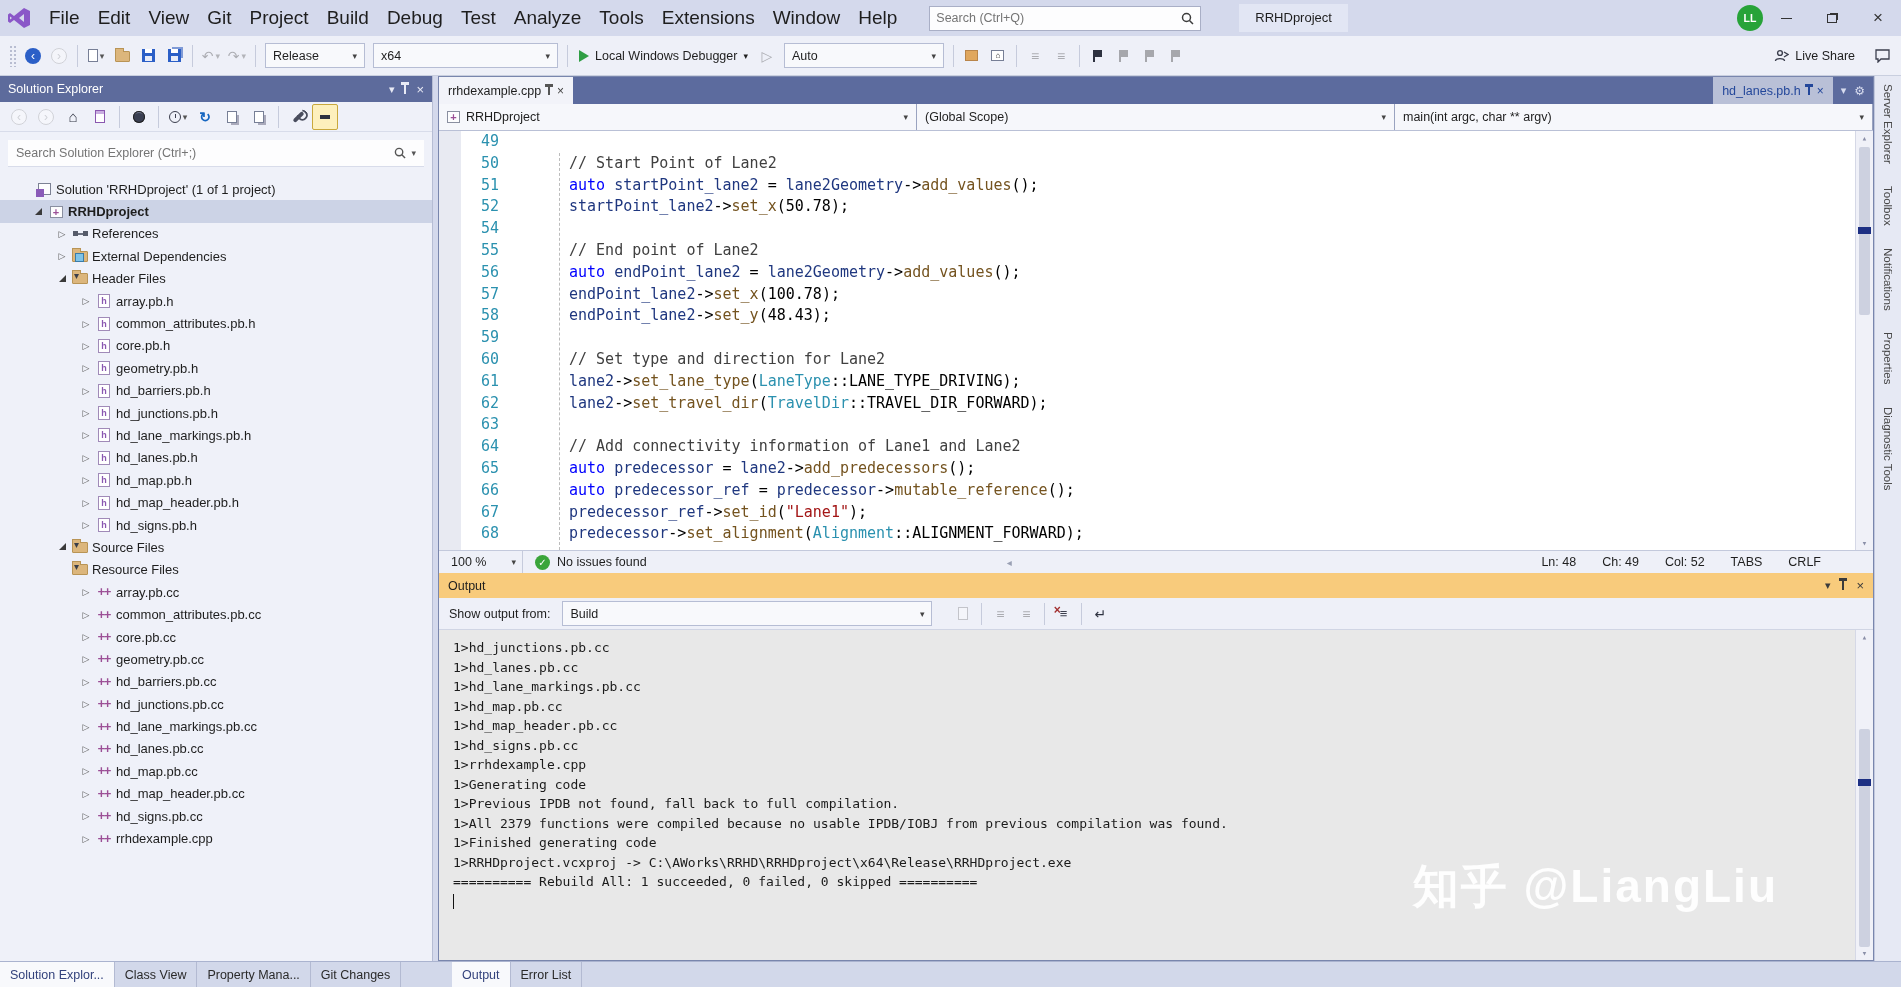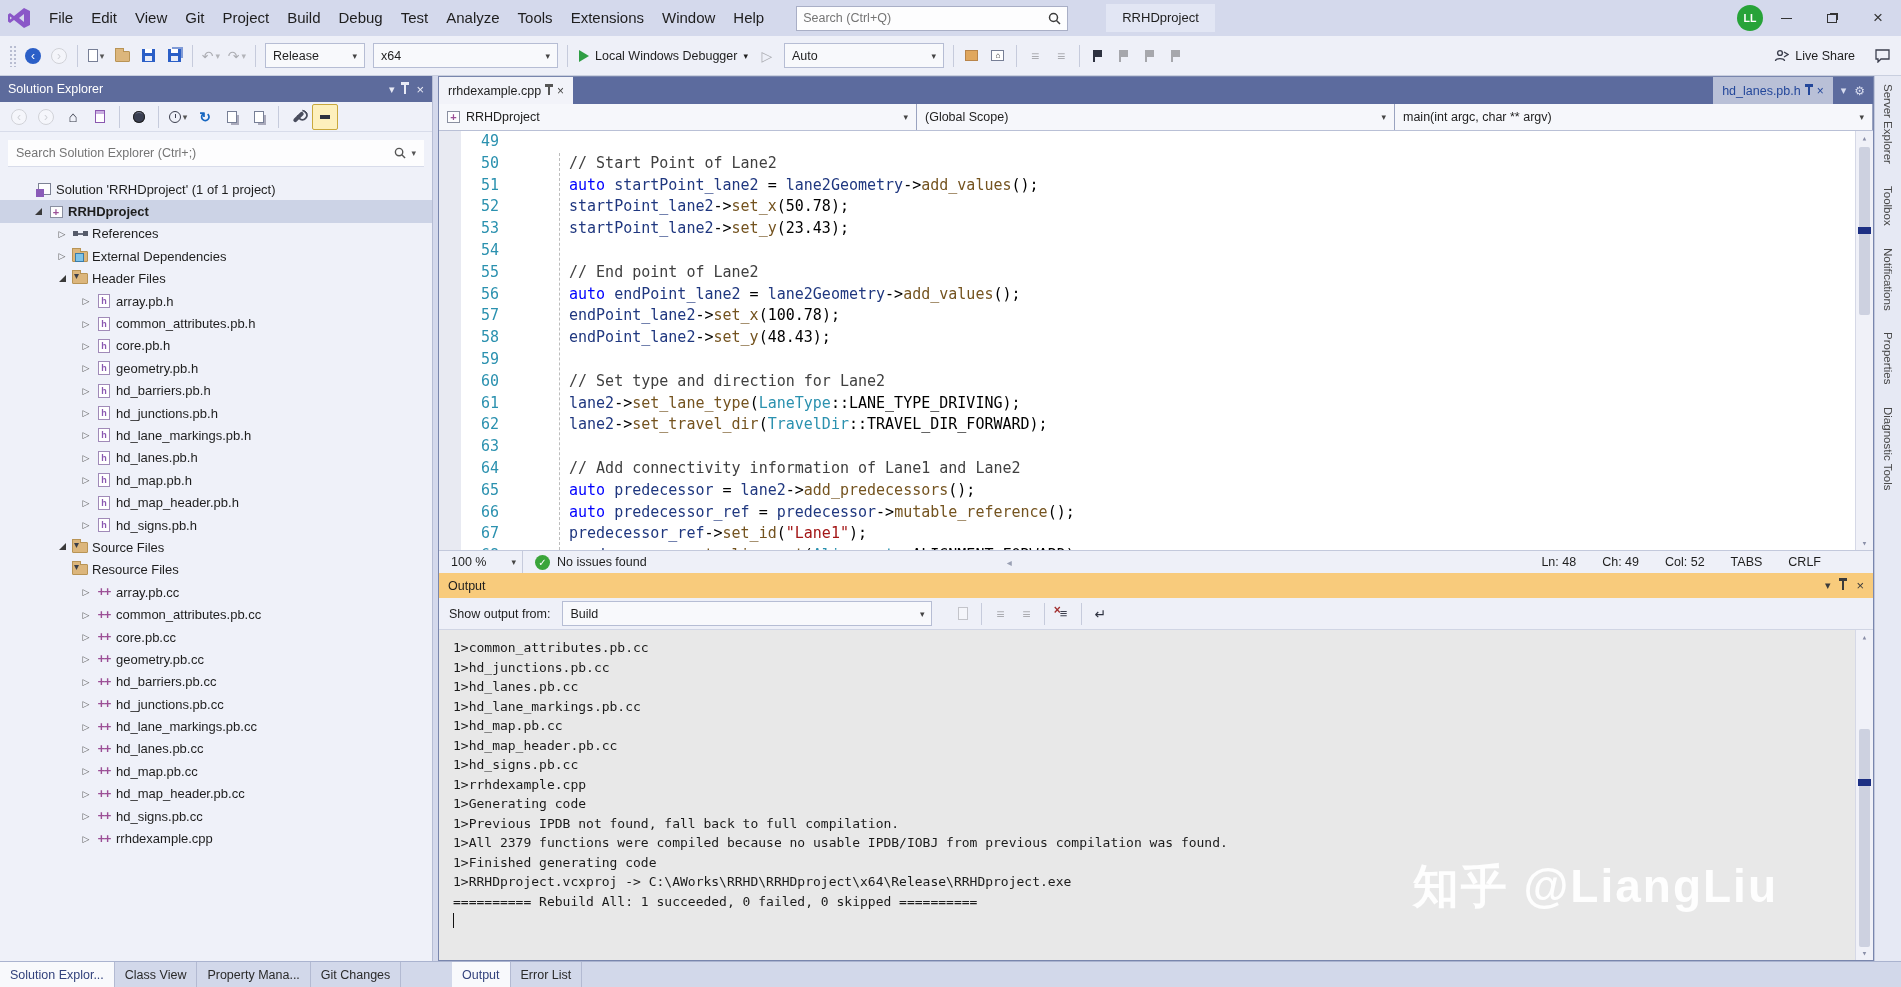--- a/index.html
+++ b/index.html
@@ -2,21 +2,21 @@
 <html><head>
 <meta charset="utf-8">
 <style>
   *{margin:0;padding:0;box-sizing:border-box}
   html,body{width:1901px;height:987px;overflow:hidden;font-family:"Liberation Sans",sans-serif;font-size:13px;color:#1e1e1e;background:#d4d9ec}
   .window{width:1901px;height:987px;display:flex;flex-direction:column}
 
   
   .titlebar{height:36px;background:#d4d9ec;display:flex;align-items:center;flex:none}
   .vslogo{width:40px;height:100%;display:flex;align-items:center;justify-content:center}
-  .menu-item{padding:0 9px;font-size:15px;line-height:36px;cursor:default}
+  .menu-item{padding:0 9px;font-size:19px;line-height:36px;cursor:default}
   .qsearch{width:272px;height:25px;margin-left:23px;background:#fdfdfe;border:1px solid #a9afc6;display:flex;align-items:center;padding:0 6px}
   .qsearch input{flex:1;border:none;outline:none;background:transparent;font-size:12.5px;color:#444;font-family:"Liberation Sans",sans-serif}
   .title-chip{margin-left:38px;padding:0 16px;height:28px;line-height:28px;background:#e2e6f4;font-size:13px}
   .tb-spacer{flex:1}
   .avatar{width:26px;height:26px;border-radius:50%;background:#27a338;color:#fff;font-size:10.5px;font-weight:700;display:flex;align-items:center;justify-content:center;}
   .winbtn{width:46px;height:36px;display:flex;align-items:center;justify-content:center;font-size:15px;color:#333}
   .wb-min{display:inline-block;width:11px;height:1px;background:#333}
   .wb-max{display:inline-block;width:10px;height:9px;border:1px solid #333;box-shadow:2px -2px 0 -1px #333}
   
   .toolbar{height:40px;background:#eef0f8;border-bottom:1px solid #c9cfdf;display:flex;align-items:center;padding:0 6px;flex:none}
@@ -606,21 +606,20 @@
             </div>
           </div>
         <div class="code-wrap">
           <div class="bp-strip"></div>
           <div class="indent-guide"></div>
           <div id="code-lines">
               <div class="code-line"><span class="ln">49</span><span class="lt"></span></div>
               <div class="code-line"><span class="ln">50</span><span class="lt"><span class="tk-com">// Start Point of Lane2</span></span></div>
               <div class="code-line"><span class="ln">51</span><span class="lt"><span class="tk-kw">auto</span><span class="tk-pl"> </span><span class="tk-var">startPoint_lane2</span><span class="tk-pl"> = </span><span class="tk-var">lane2Geometry</span><span class="tk-pl">-&gt;</span><span class="tk-fn">add_values</span><span class="tk-pl">();</span></span></div>
               <div class="code-line"><span class="ln">52</span><span class="lt"><span class="tk-var">startPoint_lane2</span><span class="tk-pl">-&gt;</span><span class="tk-fn">set_x</span><span class="tk-pl">(</span><span class="tk-num">50.78</span><span class="tk-pl">);</span></span></div>
-              <div class="code-line"><span class="ln">53</span><span class="lt"><span class="tk-var">startPoint_lane2</span><span class="tk-pl">-&gt;</span><span class="tk-fn">set_y</span><span class="tk-pl">(</span><span class="tk-num">23.43</span><span class="tk-pl">);</span></span></div>
               <div class="code-line"><span class="ln">54</span><span class="lt"></span></div>
               <div class="code-line"><span class="ln">55</span><span class="lt"><span class="tk-com">// End point of Lane2</span></span></div>
               <div class="code-line"><span class="ln">56</span><span class="lt"><span class="tk-kw">auto</span><span class="tk-pl"> </span><span class="tk-var">endPoint_lane2</span><span class="tk-pl"> = </span><span class="tk-var">lane2Geometry</span><span class="tk-pl">-&gt;</span><span class="tk-fn">add_values</span><span class="tk-pl">();</span></span></div>
               <div class="code-line"><span class="ln">57</span><span class="lt"><span class="tk-var">endPoint_lane2</span><span class="tk-pl">-&gt;</span><span class="tk-fn">set_x</span><span class="tk-pl">(</span><span class="tk-num">100.78</span><span class="tk-pl">);</span></span></div>
               <div class="code-line"><span class="ln">58</span><span class="lt"><span class="tk-var">endPoint_lane2</span><span class="tk-pl">-&gt;</span><span class="tk-fn">set_y</span><span class="tk-pl">(</span><span class="tk-num">48.43</span><span class="tk-pl">);</span></span></div>
               <div class="code-line"><span class="ln">59</span><span class="lt"></span></div>
               <div class="code-line"><span class="ln">60</span><span class="lt"><span class="tk-com">// Set type and direction for Lane2</span></span></div>
               <div class="code-line"><span class="ln">61</span><span class="lt"><span class="tk-var">lane2</span><span class="tk-pl">-&gt;</span><span class="tk-fn">set_lane_type</span><span class="tk-pl">(</span><span class="tk-type">LaneType</span><span class="tk-pl">::LANE_TYPE_DRIVING);</span></span></div>
               <div class="code-line"><span class="ln">62</span><span class="lt"><span class="tk-var">lane2</span><span class="tk-pl">-&gt;</span><span class="tk-fn">set_travel_dir</span><span class="tk-pl">(</span><span class="tk-type">TravelDir</span><span class="tk-pl">::TRAVEL_DIR_FORWARD);</span></span></div>
               <div class="code-line"><span class="ln">63</span><span class="lt"></span></div>
@@ -687,21 +686,20 @@
                 <span class="clear-ico">≡<b>×</b></span>
               </span>
               <span class="tsep"></span>
               <span class="tbtn">
                 <span class="gl dark">↵</span>
               </span>
             </span>
         </div>
         <div class="panel-content">
           <div id="out-lines">
-              <div class="out-line">1&gt;common_attributes.pb.cc</div>
               <div class="out-line">1&gt;hd_junctions.pb.cc</div>
               <div class="out-line">1&gt;hd_lanes.pb.cc</div>
               <div class="out-line">1&gt;hd_lane_markings.pb.cc</div>
               <div class="out-line">1&gt;hd_map.pb.cc</div>
               <div class="out-line">1&gt;hd_map_header.pb.cc</div>
               <div class="out-line">1&gt;hd_signs.pb.cc</div>
               <div class="out-line">1&gt;rrhdexample.cpp</div>
               <div class="out-line">1&gt;Generating code</div>
               <div class="out-line">1&gt;Previous IPDB not found, fall back to full compilation.</div>
               <div class="out-line">1&gt;All 2379 functions were compiled because no usable IPDB/IOBJ from previous compilation was found.</div>

